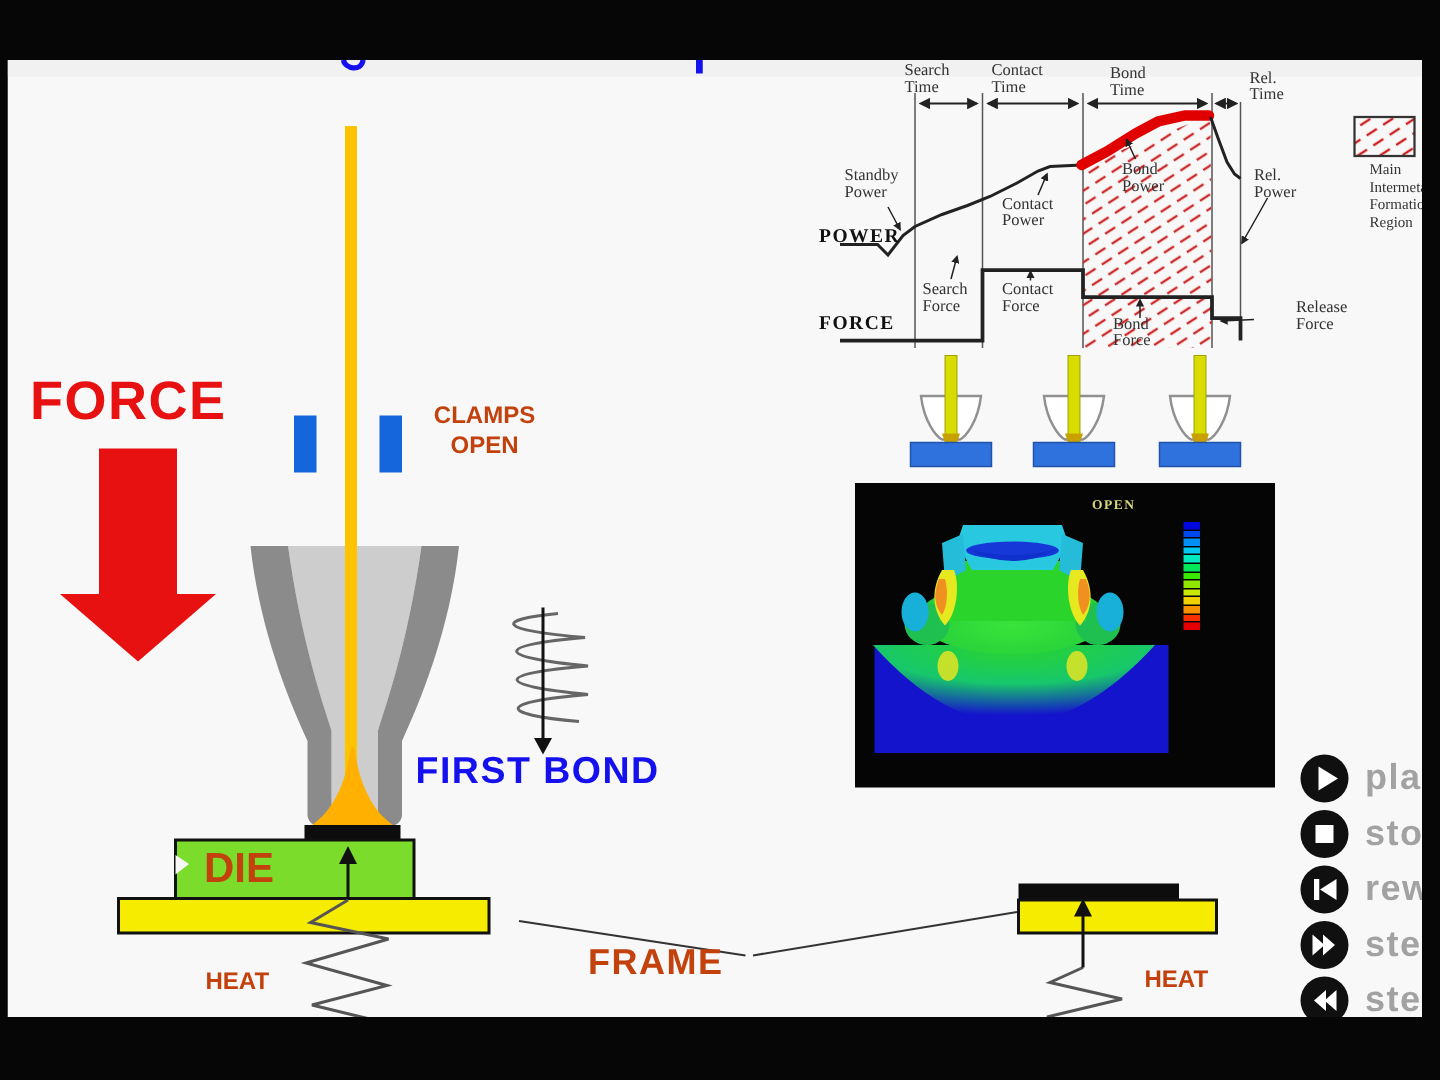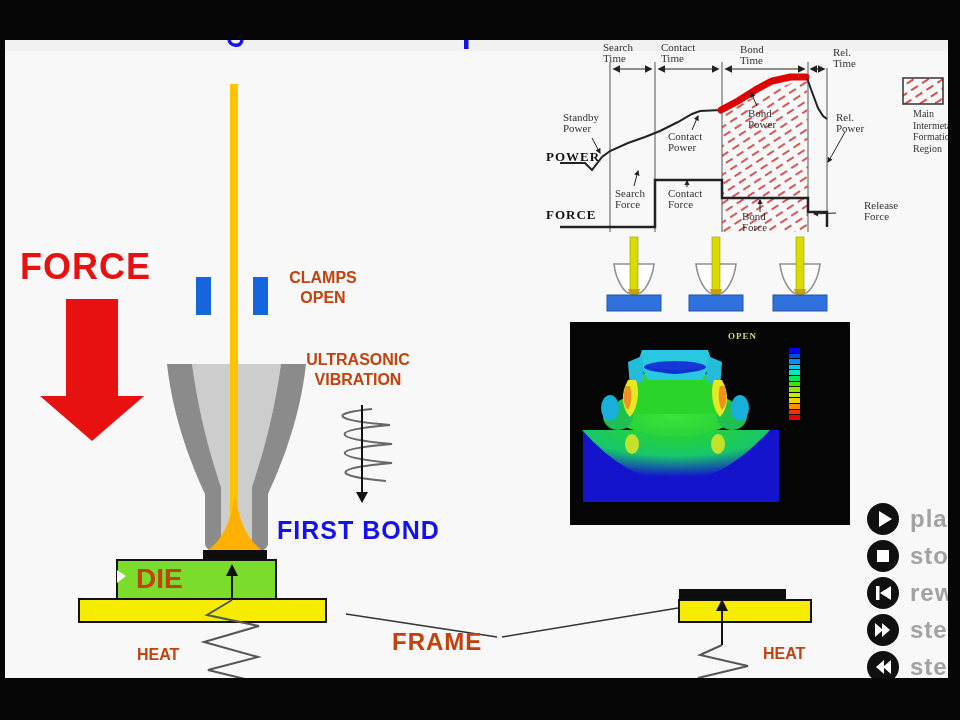--- a/index.html
+++ b/index.html
@@ -157,23 +157,21 @@
     <g>
       <use href="#minicap" x="634" y="237"></use>
       <use href="#minicap" x="716" y="237"></use>
       <use href="#minicap" x="800" y="237"></use>
     </g>
   </svg>
 
   <div class="lbl force-lbl" style="left:20px;top:246px">FORCE</div>
   <div class="lbl b16" style="left:278px;top:268px;width:90px">CLAMPS
 OPEN</div>
-  <div class="lbl b16" style="left:293px;top:350px;width:130px">ULTRASONIC
-VIBRATION</div>
-  <div class="lbl firstbond-lbl" style="left:277px;top:516px">FIRST BOND</div>
+  <div class="lbl firstbond-lbl" style="left:277px;top:500px">FIRST BOND</div>
   <div class="lbl die-lbl" style="left:136px;top:563px">DIE</div>
   <div class="lbl heat-lbl" style="left:137px;top:646px">HEAT</div>
   <div class="lbl frame-lbl" style="left:392px;top:628px">FRAME</div>
   <div class="lbl heat-lbl" style="left:763px;top:645px">HEAT</div>
 
   <div class="lbl cax" style="left:546px;top:149px">POWER</div>
   <div class="lbl cax" style="left:546px;top:207px">FORCE</div>
 
   <div class="lbl cs" style="left:603px;top:42px;width:56px">Search
 Time</div>

